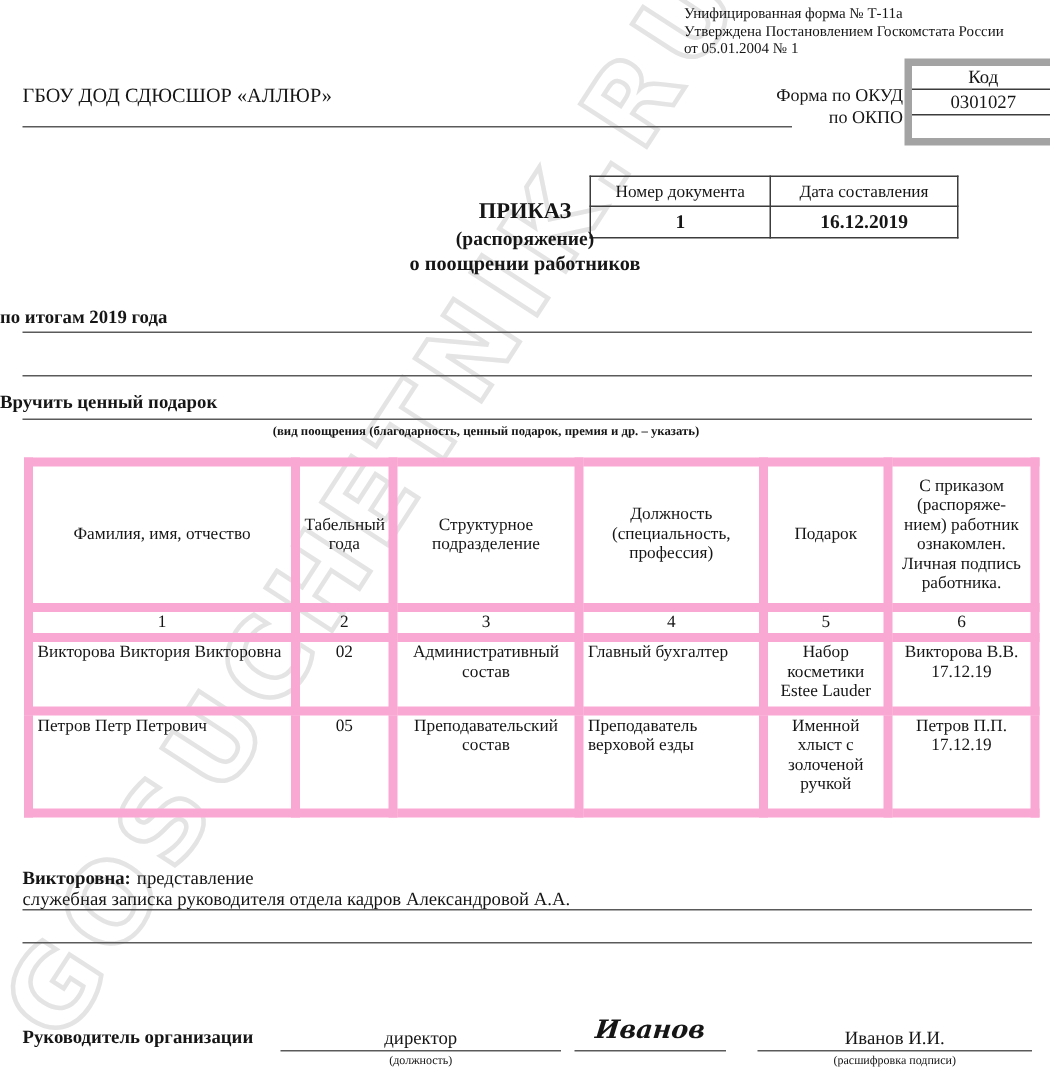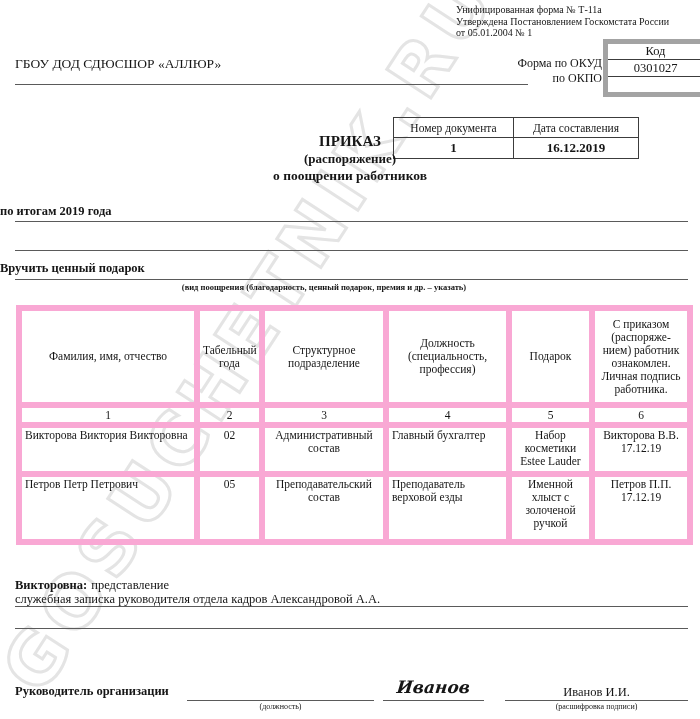--- a/index.html
+++ b/index.html
@@ -172,20 +172,21 @@
     <div>
       <span class="basis-label">Викторовна:</span><span>представление</span>
     </div>
     <div>служебная записка руководителя отдела кадров Александровой А.А.</div>
   </div>
   <div class="rule" style="left:15px; top:606px; width:673px;"></div>
   <div class="rule" style="left:15px; top:628px; width:673px;"></div>
 
   <div class="abs sig-role">Руководитель организации</div>
 
+  <div class="abs sig-text" style="left:187px; top:685px; width:187px;">директор</div>
   <div class="rule" style="left:187px; top:700px; width:187px;"></div>
   <div class="abs caption" style="left:187px; top:702px; width:187px;">(должность)</div>
 
   <div class="abs sig-script" style="left:383px; top:677px; width:101px;">Иванов</div>
   <div class="rule" style="left:383px; top:700px; width:101px;"></div>
   <div class="abs caption" style="left:383px; top:702px; width:101px;margin-top:37px;">(личная подпись)</div>
 
   <div class="abs sig-text" style="left:505px; top:685px; width:183px;">Иванов И.И.</div>
   <div class="rule" style="left:505px; top:700px; width:183px;"></div>
   <div class="abs caption" style="left:505px; top:702px; width:183px;">(расшифровка подписи)</div>

